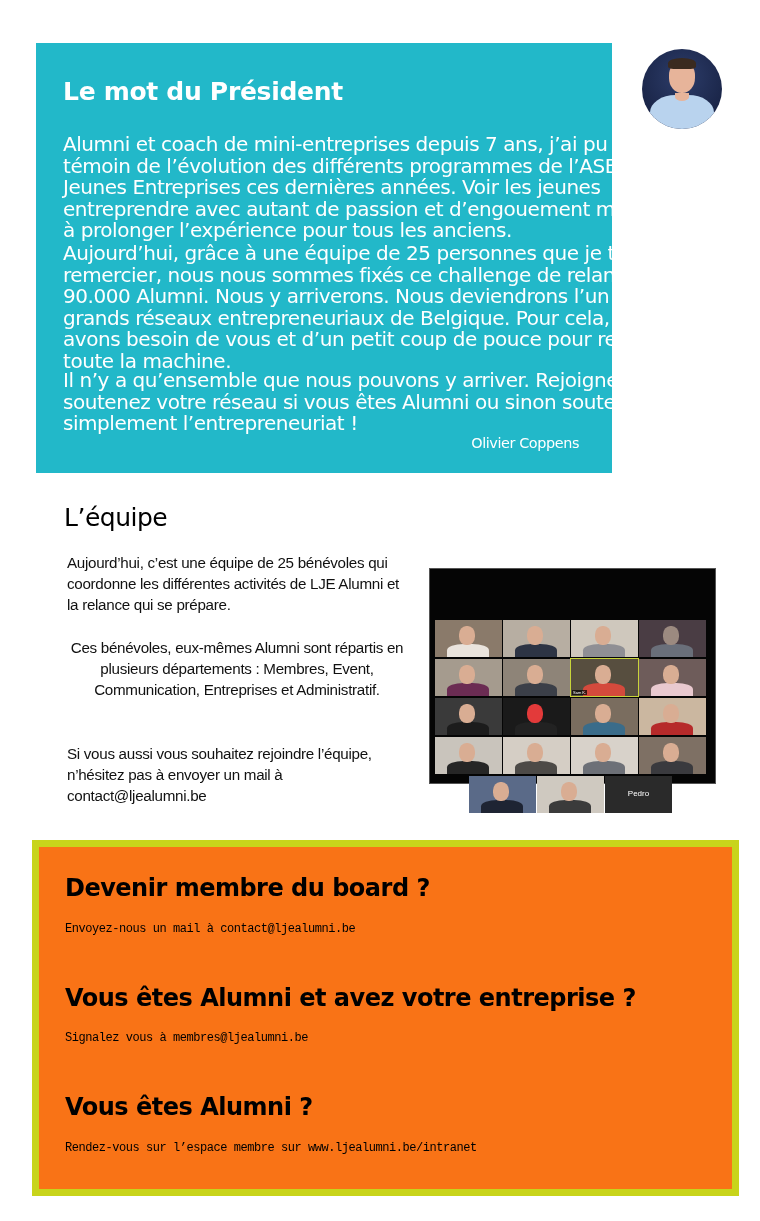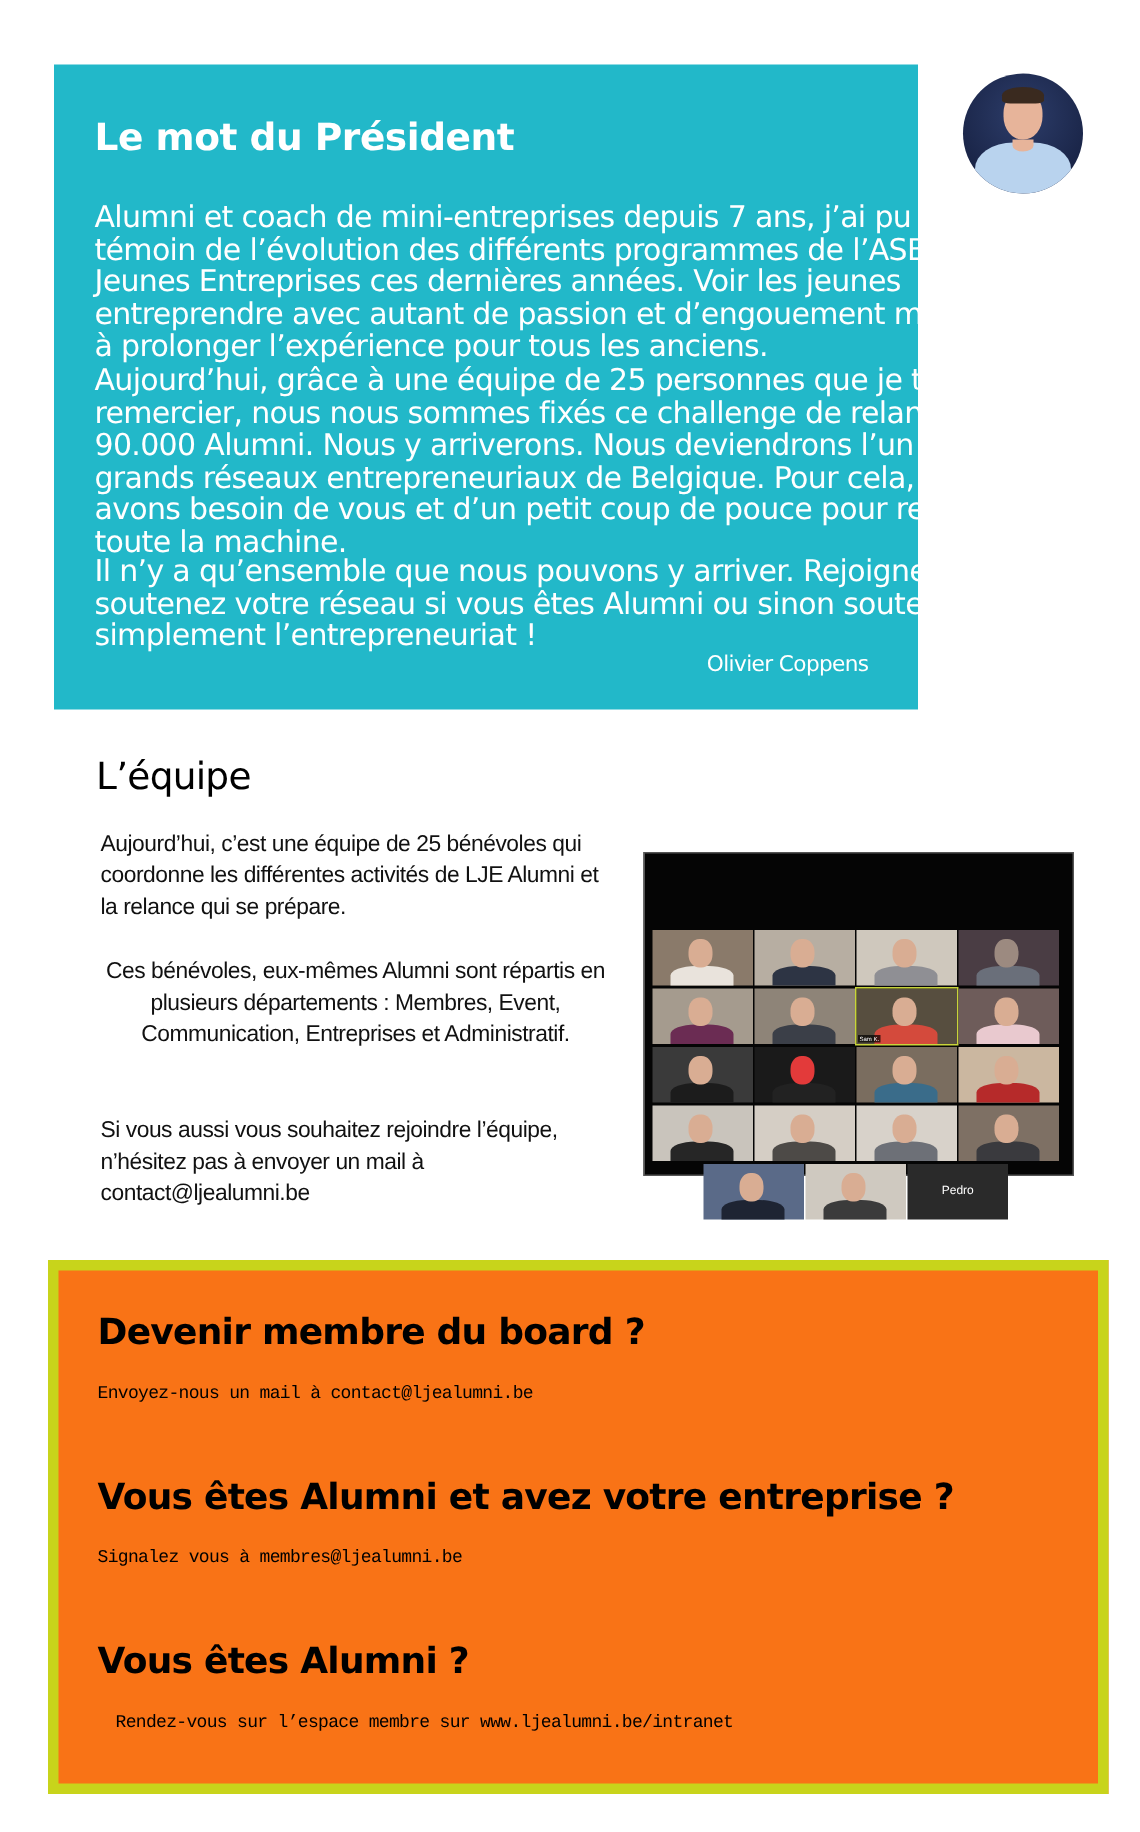--- a/index.html
+++ b/index.html
@@ -115,21 +115,21 @@
     .cta-text {
       position: absolute; left: 26px;
       font-family: Liberation Mono, monospace;
       font-size: 12px; letter-spacing: -0.45px; color: #000; text-align: right;
     }
     .h1 { top: 27px; }
     .tx1 { top: 75px; }
     .h2 { top: 137px; }
     .tx2 { top: 184px; }
     .h3 { top: 246px; }
-    .tx3 { top: 294px; margin-left: 12px; }
+    .tx3 { top: 294px; }
   </style>
 </head>
 <body>
 
 <section class="president">
   <h2 class="title">Le mot du Président</h2>
   <div class="avatar">
     <div class="body"></div>
     <div class="collar"></div>
     <div class="head"></div>

